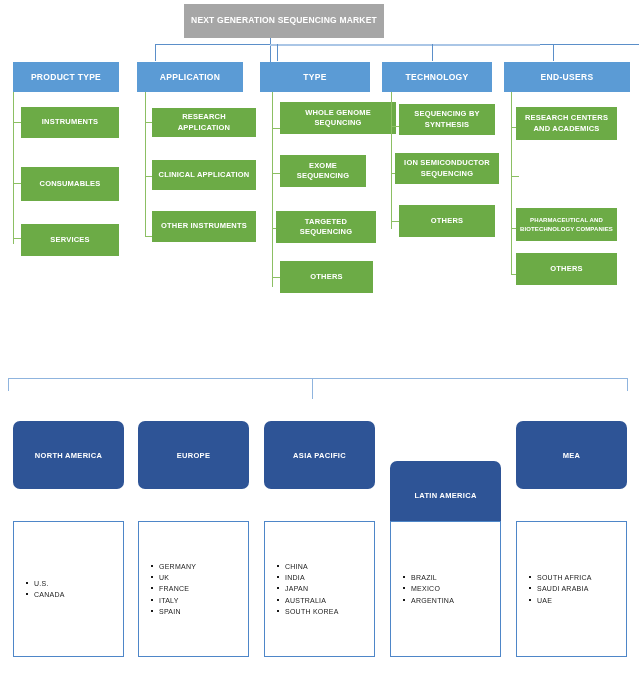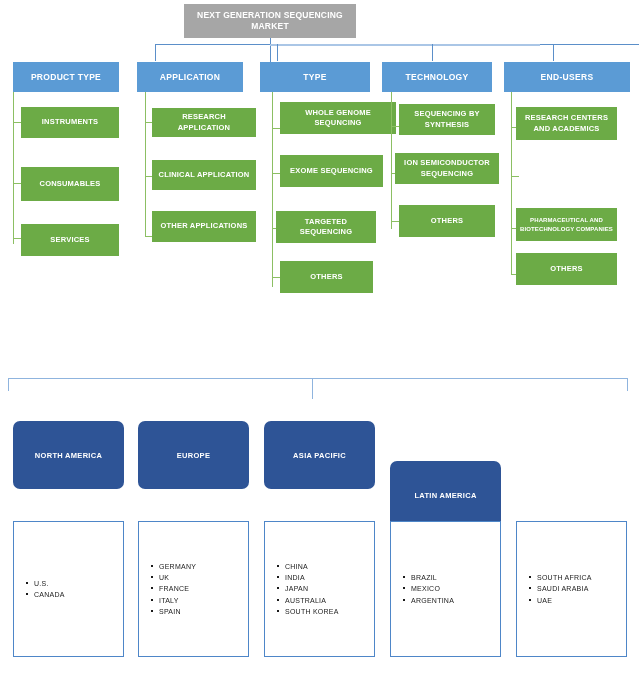--- a/index.html
+++ b/index.html
@@ -19,21 +19,21 @@
     left: 0; top: 0;
     width: 640px;
     height: 674px;
   }
 
   
   .title-box {
     position: absolute;
     left: 184px;
     top: 4px;
-    width: 172px;
+    width: 200px;
     height: 34px;
     background: #a6a6a6;
     color: #ffffff;
     font-size: 8.5px;
     font-weight: bold;
     letter-spacing: 0.2px;
     display: flex;
     align-items: center;
     justify-content: center;
     text-align: center;
@@ -221,30 +221,30 @@
   <div class="sub" style="left:21px; top:167px; width:98px; height:34px;">CONSUMABLES</div>
   <div class="sub" style="left:21px; top:224px; width:98px; height:32px;">SERVICES</div>
 
   <div class="hdr" style="left:137px; top:62px; width:106px;">APPLICATION</div>
   <div class="spine" style="left:145px; top:92px; height:145px;"></div>
   <div class="tick" style="left:145px; top:122px; width:9px;"></div>
   <div class="tick" style="left:145px; top:176px; width:9px;"></div>
   <div class="tick" style="left:145px; top:236px; width:9px;"></div>
   <div class="sub" style="left:152px; top:108px; width:104px; height:29px;">RESEARCH  APPLICATION</div>
   <div class="sub" style="left:152px; top:160px; width:104px; height:30px;">CLINICAL APPLICATION</div>
-  <div class="sub" style="left:152px; top:211px; width:104px; height:31px;">OTHER APPLICATIONS</div>
+  <div class="sub" style="left:152px; top:211px; width:104px; height:31px;">OTHER INSTRUMENTS</div>
 
   <div class="hdr" style="left:260px; top:62px; width:110px;">TYPE</div>
   <div class="spine" style="left:272px; top:92px; height:195px;"></div>
   <div class="tick" style="left:272px; top:128px; width:9px;"></div>
   <div class="tick" style="left:272px; top:173px; width:9px;"></div>
   <div class="tick" style="left:272px; top:228px; width:9px;"></div>
   <div class="tick" style="left:272px; top:277px; width:9px;"></div>
   <div class="sub" style="left:280px; top:102px; width:116px; height:32px;">WHOLE GENOME SEQUNCING</div>
-  <div class="sub" style="left:280px; top:155px; width:103px; height:32px;">EXOME SEQUENCING</div>
+  <div class="sub" style="left:280px; top:155px; width:86px; height:32px;">EXOME SEQUENCING</div>
   <div class="sub" style="left:276px; top:211px; width:100px; height:32px;">TARGETED SEQUENCING</div>
   <div class="sub" style="left:280px; top:261px; width:93px; height:32px;">OTHERS</div>
 
   <div class="hdr" style="left:382px; top:62px; width:110px;">TECHNOLOGY</div>
   <div class="spine" style="left:391px; top:92px; height:137px;"></div>
   <div class="tick" style="left:391px; top:126px; width:9px;"></div>
   <div class="tick" style="left:391px; top:173px; width:9px;"></div>
   <div class="tick" style="left:391px; top:221px; width:9px;"></div>
   <div class="sub" style="left:399px; top:104px; width:96px; height:31px;">SEQUENCING BY SYNTHESIS</div>
   <div class="sub" style="left:395px; top:153px; width:104px; height:31px;">ION SEMICONDUCTOR SEQUENCING</div>
@@ -262,20 +262,21 @@
 
   <div class="bracket-h"></div>
   <div class="bracket-end" style="left:8px;"></div>
   <div class="bracket-end" style="left:627px;"></div>
   <div class="bracket-stub"></div>
 
   <div class="region" style="left:13px; width:111px;">NORTH AMERICA</div>
   <div class="region" style="left:138px; width:111px;">EUROPE</div>
   <div class="region" style="left:264px; width:111px;">ASIA PACIFIC</div>
   <div class="region" style="left:390px; width:111px;margin-top:40px;">LATIN AMERICA</div>
+  <div class="region" style="left:516px; width:111px;">MEA</div>
 
   <div class="countries" style="left:13px; width:111px;">
     <ul>
         <li>U.S.</li>
         <li>CANADA</li>
       </ul>
   </div>
   <div class="countries" style="left:138px; width:111px;">
     <ul>
         <li>GERMANY</li>

